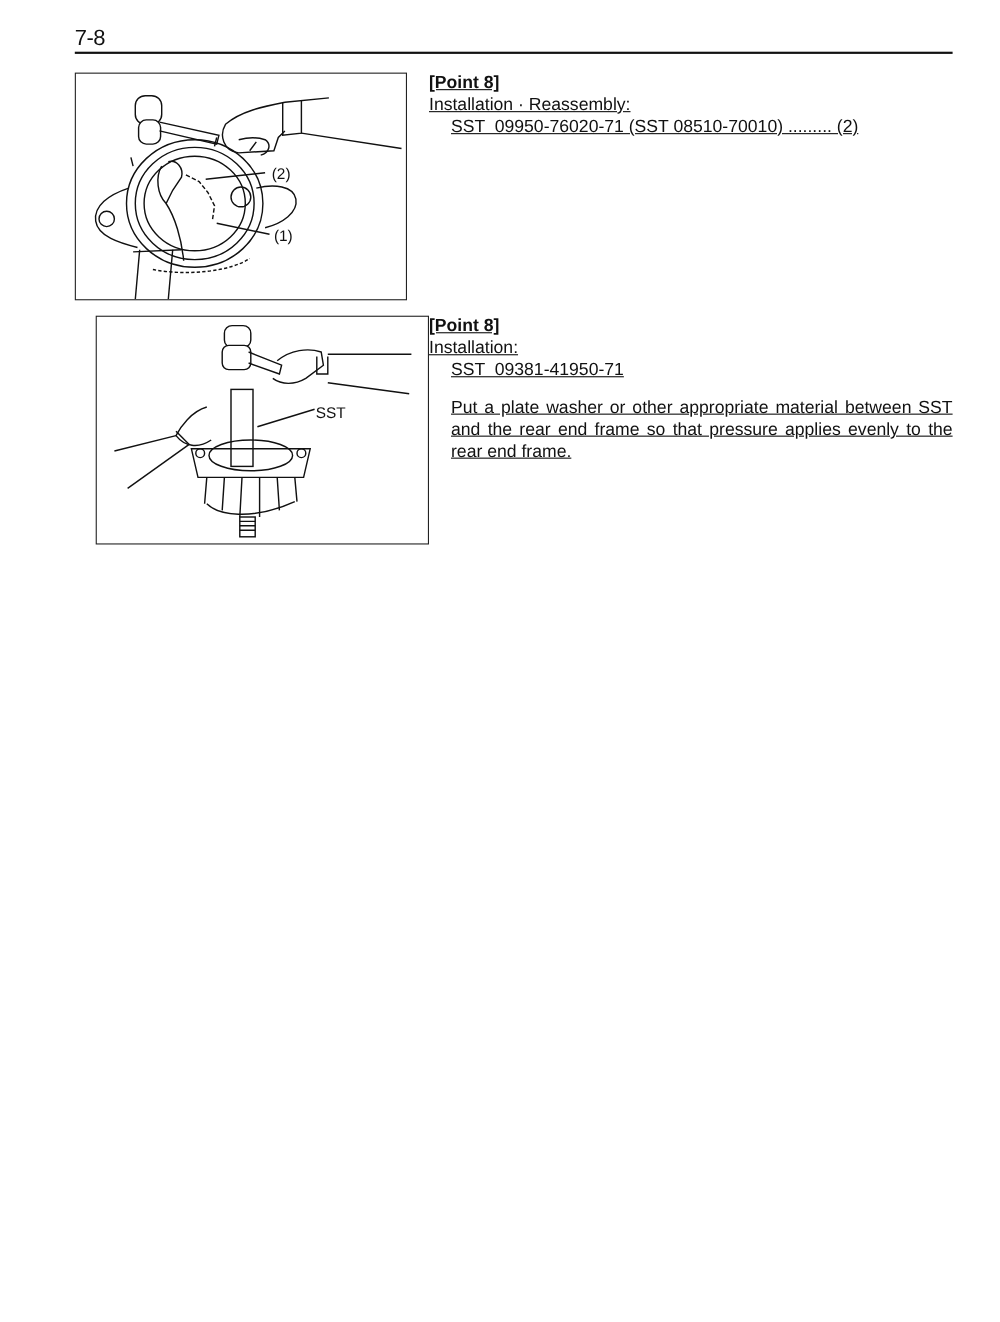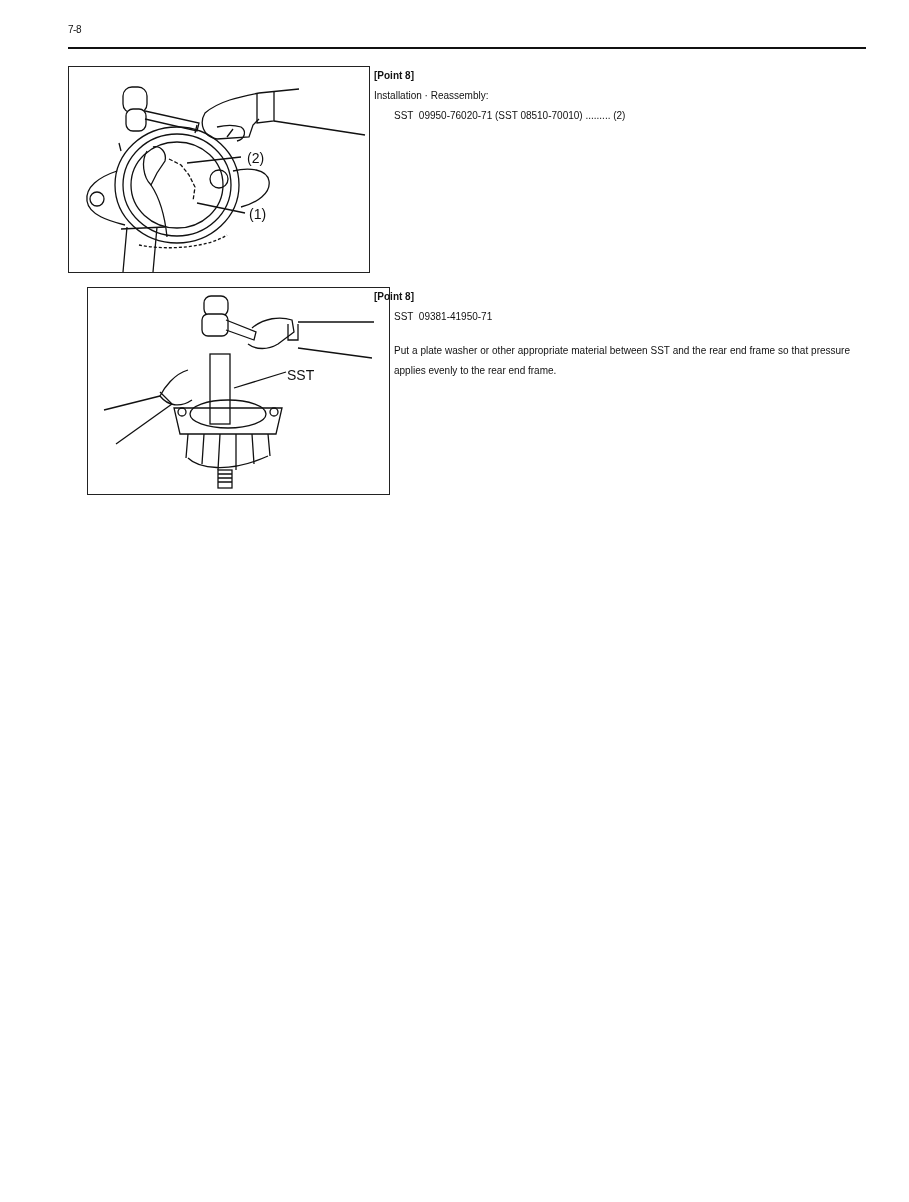--- a/index.html
+++ b/index.html
@@ -1,25 +1,25 @@
 <!DOCTYPE html>
 <html><head>
 <meta charset="utf-8">
 <style>
   html, body { margin:0; padding:0; background:#ffffff; }
   body { width:909px; height:1202px; position:relative; overflow:hidden;
          font-family:"Liberation Sans", sans-serif; color:#111; }
-  .page-num { position:absolute; left:68px; top:24px; font-size:10px; letter-spacing:-0.5px; }
+  .page-num { position:absolute; left:68px; top:24px; font-size:20px; letter-spacing:-0.5px; }
   .rule { position:absolute; left:68px; top:47px; width:798px; height:2px; background:#111; }
   .figbox { position:absolute; border:1.3px solid #222; background:#fff; }
   #fig1 { left:68px; top:66px; width:300px; height:205px; }
   #fig2 { left:67px; top:287px; width:301px; height:206px;margin-left:20px; }
   .figbox svg { position:absolute; left:0; top:0; width:100%; height:100%; }
   .callout { font-family:"Liberation Sans", sans-serif; font-size:14px; fill:#111; }
-  .section { position:absolute; left:374px; font-size:10px; line-height:20px; }
+  .section { position:absolute; left:390px; font-size:16px; line-height:20px;text-decoration:underline; }
   #sec1 { top:66px; }
   #sec2 { top:287px; }
   .heading { font-weight:bold; }
   .indent { padding-left:20px; }
   .sst-line { white-space:pre; }
   .para { width:456px; text-align:justify;margin-top:14px; }
 </style>
 </head>
 <body>
 
@@ -101,15 +101,16 @@
 </div>
 
 <div class="section" id="sec1">
   <div class="heading">[Point 8]</div>
   <div>Installation · Reassembly:</div>
   <div class="indent sst-line">SST  09950-76020-71 (SST 08510-70010) ......... (2)</div>
 </div>
 
 <div class="section" id="sec2">
   <div class="heading">[Point 8]</div>
+  <div>Installation:</div>
   <div class="indent sst-line">SST  09381-41950-71</div>
   <div class="indent para">Put a plate washer or other appropriate material between SST and the rear end frame so that pressure applies evenly to the rear end frame.</div>
 </div>
 
 </body></html>

